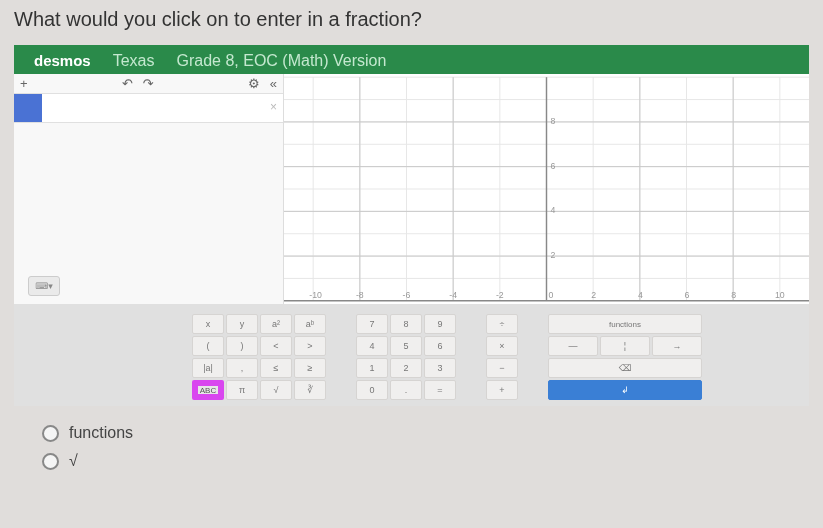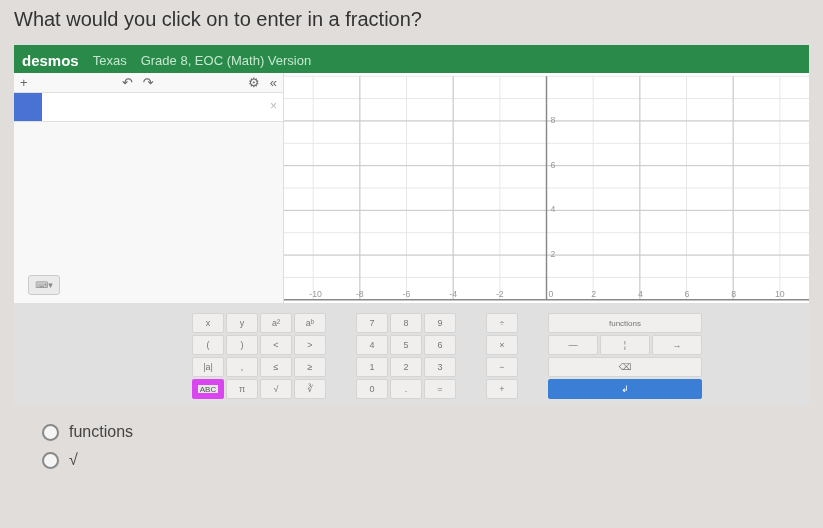--- a/index.html
+++ b/index.html
@@ -18,27 +18,27 @@
   .divider-green { height: 3px; background: #2a8a4a; margin: 0 14px; }
   .app-wrap {
     background: #f2f0ef;
     margin: 0 14px;
     filter: blur(0.3px);
   }
   .header {
     background: #2a8a4a;
     color: #d9f0e0;
     display: flex;
-    align-items: center;
-    padding: 4px 8px;
+    align-items: flex-start;
+    padding: 4px 20px;
     font-size: 12px;
-    gap: 14px;
+    gap: 22px;
   }
   .header .logo { font-weight: bold; font-size: 15px; color: #fff; }
-  .header .sub { font-size: 13px; color: #c4e8cf; }
+  .header .sub { font-size: 16px; color: #c4e8cf; }
   .workspace { display: flex; height: 230px; background: #fafafa; }
   .sidebar {
     width: 270px;
     border-right: 1px solid #ddd;
     background: #f8f8f8;
   }
   .sidebar-top {
     display: flex;
     align-items: center;
     padding: 2px 6px;

